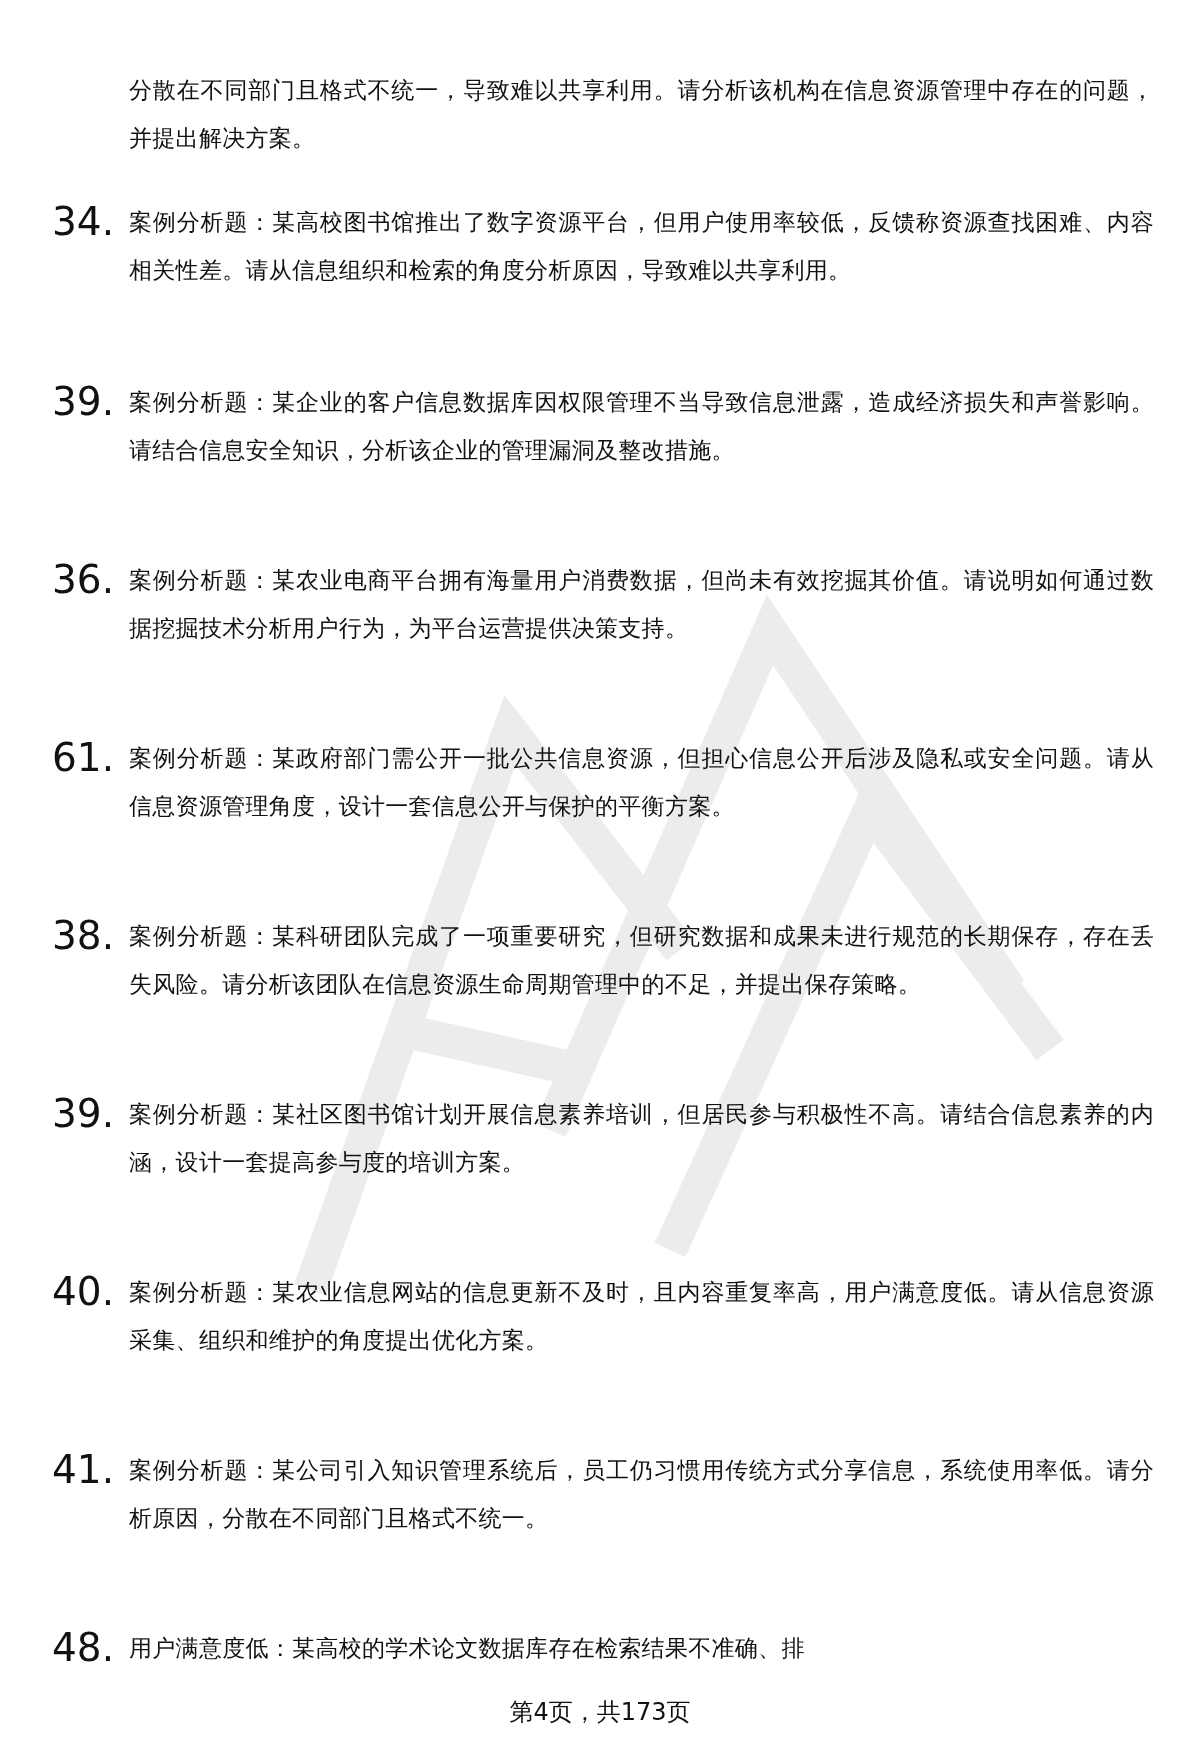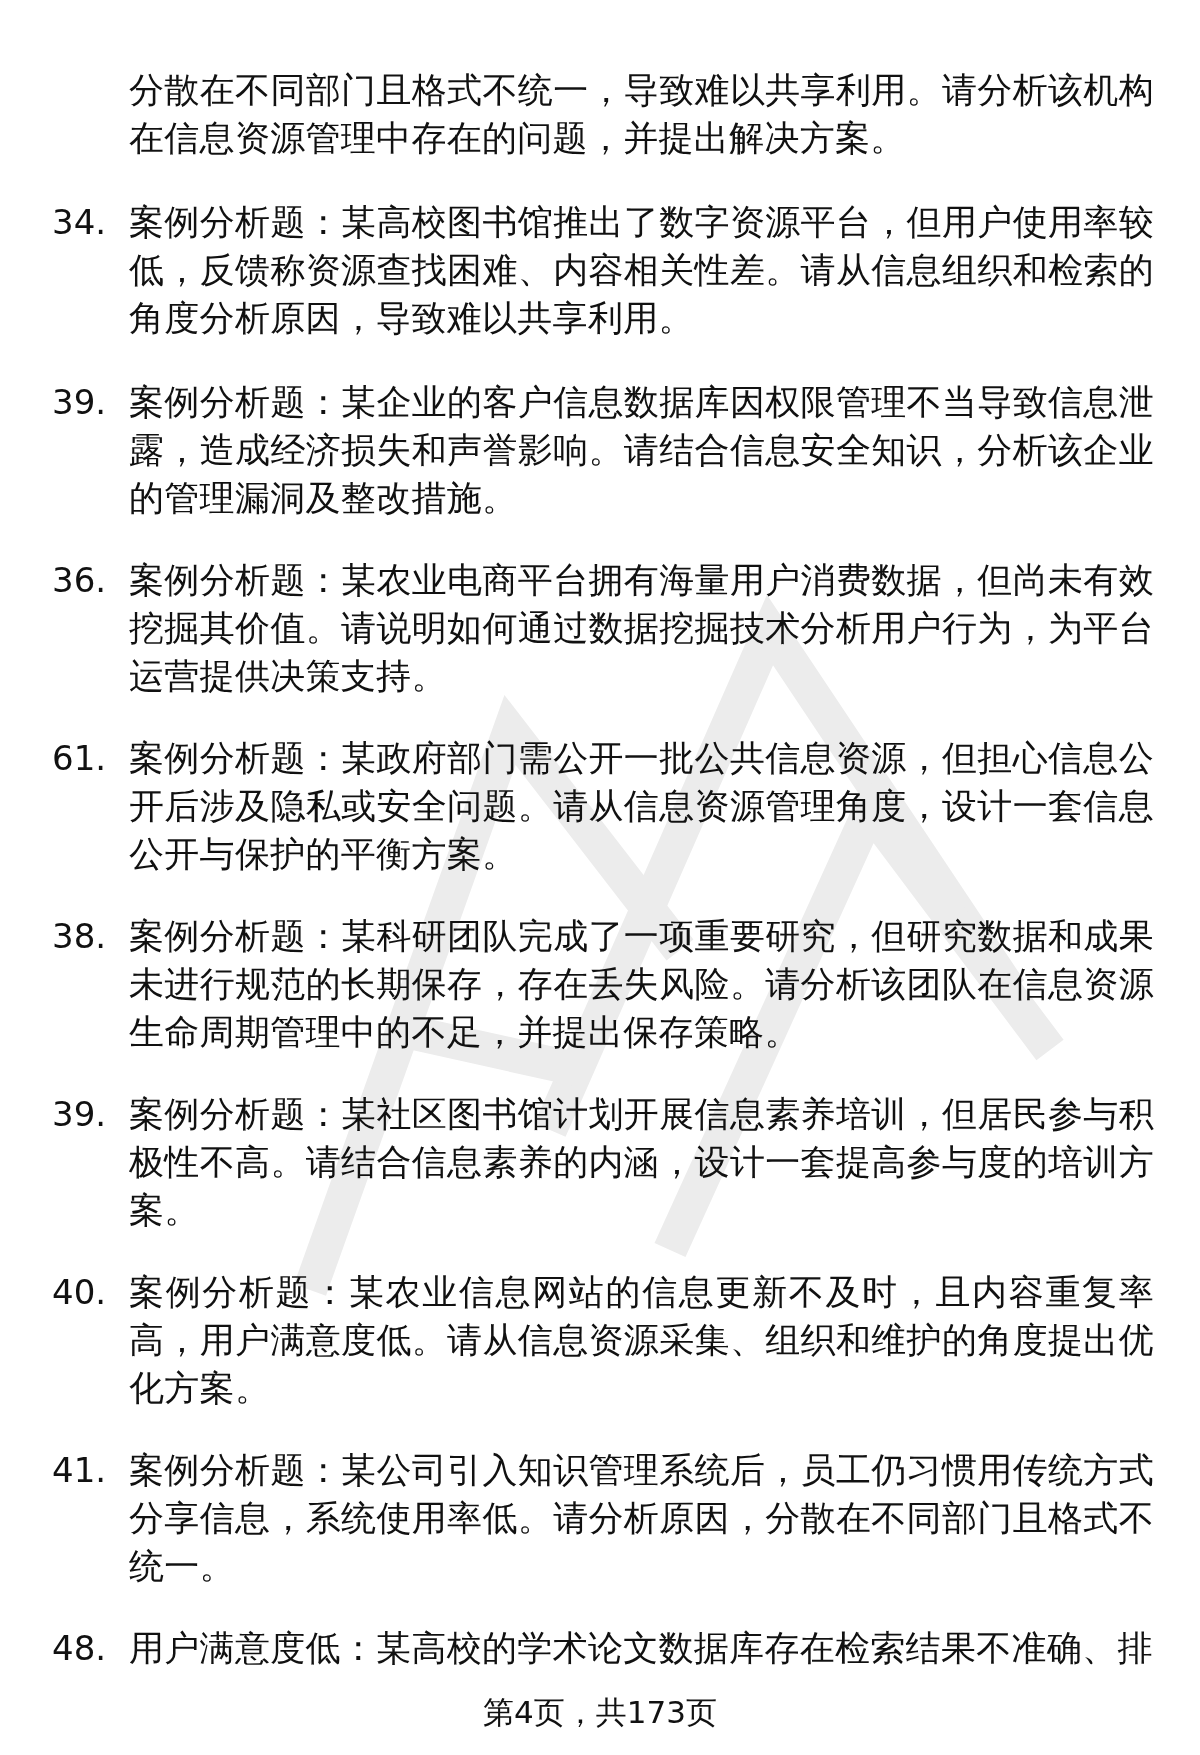--- a/index.html
+++ b/index.html
@@ -1,22 +1,22 @@
 <!DOCTYPE html>
 <html><head>
 <meta charset="utf-8">
 <style>
   html, body { margin:0; padding:0; background:#ffffff; }
   body { width:1200px; height:1755px; position:relative; overflow:hidden;
          font-family:"DejaVu Sans","Liberation Sans",sans-serif; color:#111; }
   .watermark { position:absolute; left:250px; top:430px; width:820px; height:900px; pointer-events:none; }
   .item { position:absolute; left:0; width:1200px; }
-  .num { position:absolute; left:52px; font-size:34px; line-height:48px; }
-  .text { position:absolute; left:129px; width:1025px; font-size:35px; line-height:48px; letter-spacing:0.3px; text-align:justify; }
-  .footer { position:absolute; top:1690px; left:0; width:1200px; text-align:center; font-size:31px; line-height:44px; }
+  .num { position:absolute; left:52px; font-size:39px; line-height:48px; }
+  .text { position:absolute; left:129px; width:1025px; font-size:23px; line-height:48px; letter-spacing:0.3px; text-align:justify; }
+  .footer { position:absolute; top:1690px; left:0; width:1200px; text-align:center; font-size:24px; line-height:44px; }
 </style>
 </head>
 <body>
 
 <svg class="watermark" viewBox="0 0 820 900">
   <g fill="none" stroke="#ececec" stroke-width="34">
     <path d="M60 860 L260 300 L430 520"></path>
     <path d="M300 700 L520 200 L760 560"></path>
     <path d="M420 820 L620 380 L800 620"></path>
     <path d="M150 600 L330 640"></path>

